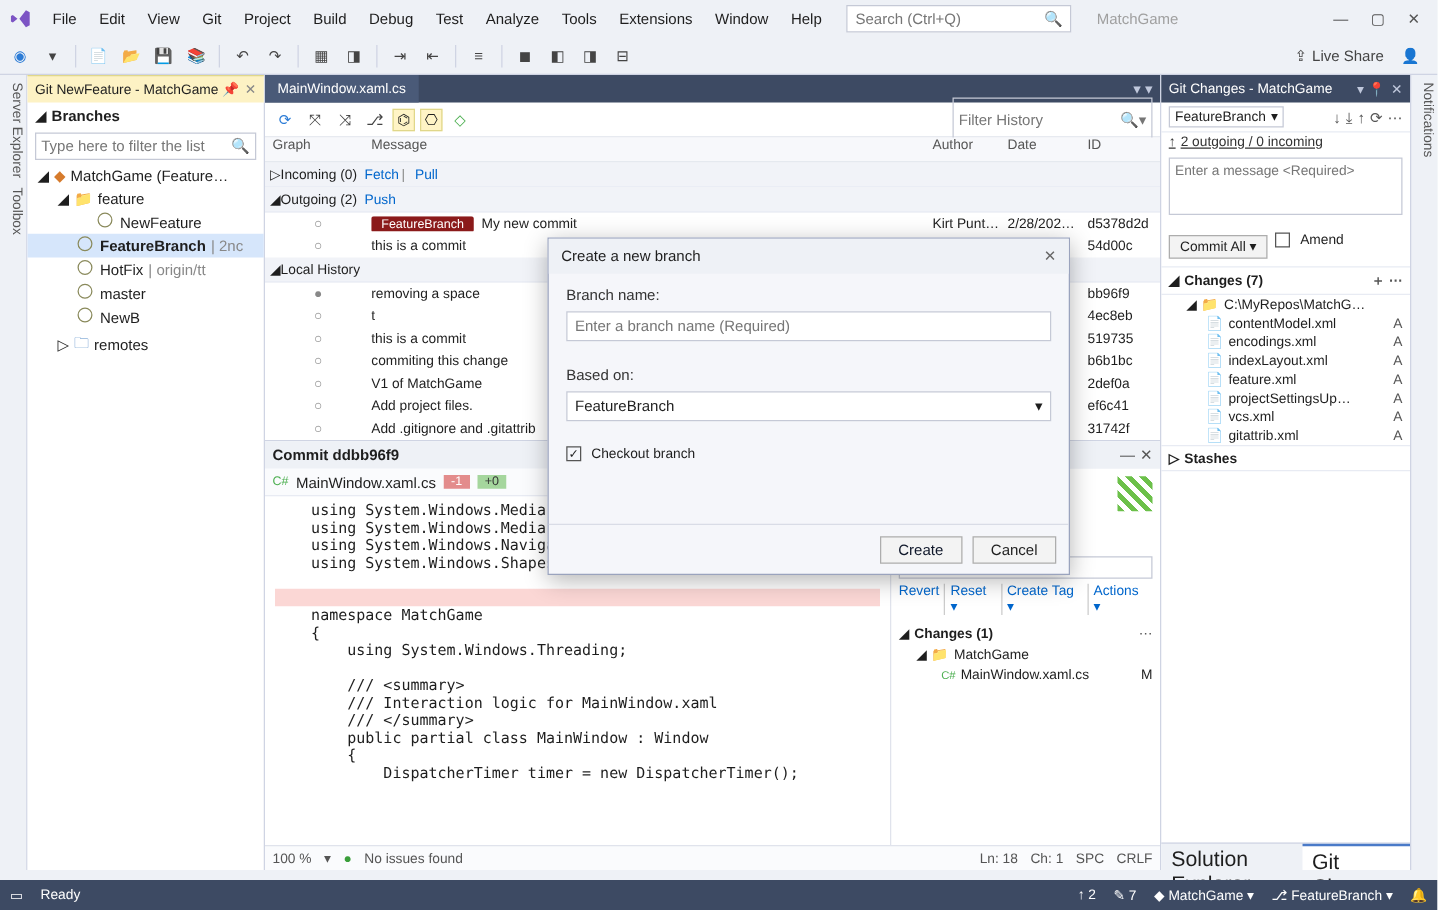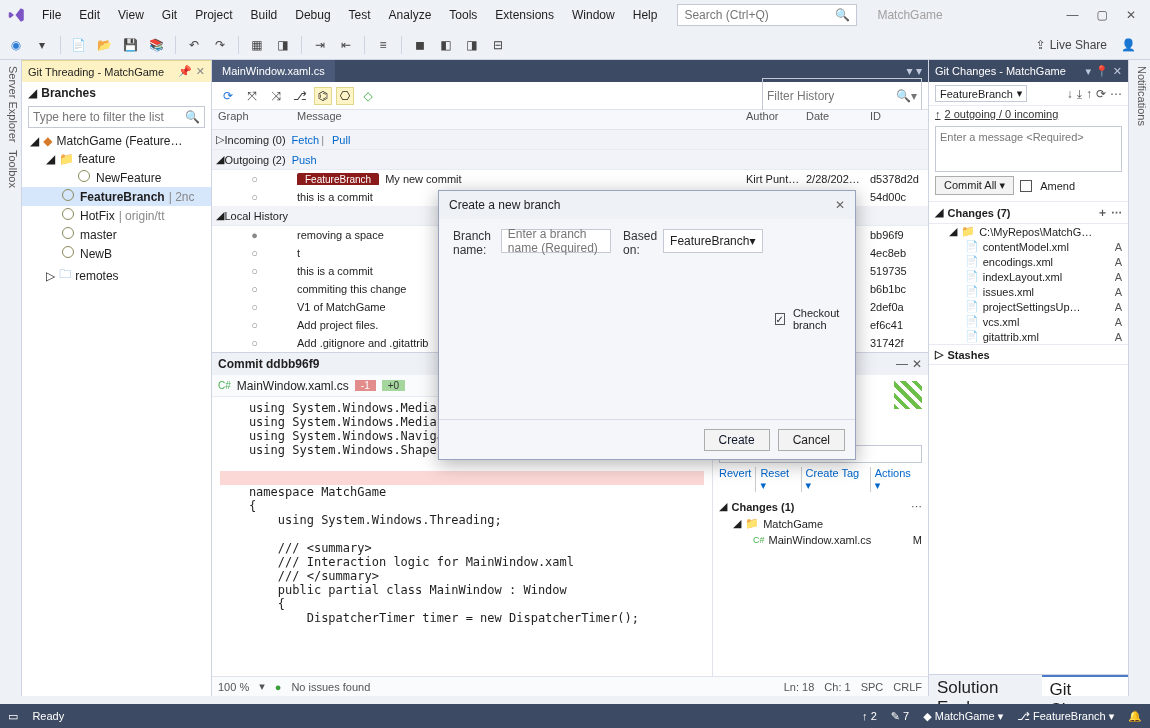--- a/index.html
+++ b/index.html
@@ -101,40 +101,40 @@
 
 .rightpanel { width: 200px; background: #fff; border-left: 1px solid #cfd4e3; display: flex; flex-direction: column; }
 .rp-tab { height: 22px; background: #3d4a63; color: #fff; display: flex; align-items: center; padding: 0 6px; font-size: 11px; }
 .rp-tab .icons { margin-left: auto; display: flex; gap: 4px; color: #c0c8dc; }
 .rp-toolbar { height: 24px; display: flex; align-items: center; padding: 0 6px; gap: 4px; border-bottom: 1px solid #e8ebf3; }
 .rp-select { border: 1px solid #c5c9d6; padding: 1px 4px; font-size: 11px; display: flex; align-items: center; gap: 4px; }
 .rp-toolbar .syncicons { margin-left: auto; display: flex; gap: 4px; color: #555; }
 .sync-link { padding: 2px 6px; font-size: 11px; text-decoration: underline; color: #333; display: flex; align-items: center; gap: 4px;}
 .commit-msg-box { margin: 4px 6px; height: 46px; border: 1px solid #c5c9d6; padding: 4px; color: #767676; font-size: 11px; }
 .commit-btns { display: flex; align-items: center; gap: 6px; padding: 0 6px 6px; }
-.btn { border: 1px solid #adadad; background: #f3f3f3; padding: 2px 8px; font-size: 11px; }
+.btn { border: 1px solid #adadad; background: #f3f3f3; padding: 2px 8px; font-size: 11px; margin-top: 12px; }
 .checkbox-lbl { font-size: 11px; display: flex; align-items: center; gap: 4px; }
 .changes-hdr { display: flex; align-items: center; padding: 3px 6px; border-top: 1px solid #e8ebf3; border-bottom: 1px solid #e8ebf3; font-weight: 600; font-size: 11px; }
 .changes-hdr .plus { margin-left: auto; color: #555; }
 .file-row { display: flex; align-items: center; padding: 1px 6px 1px 36px; font-size: 11px; }
 .file-row .stat { margin-left: auto; color: #555; }
 .folder-row { display: flex; align-items: center; padding: 1px 6px 1px 20px; font-size: 11px; gap: 4px; }
 .bottom-tabs { margin-top: auto; height: 22px; display: flex; border-top: 1px solid #cfd4e3; background: #eef1f6; }
 .bottom-tabs div { padding: 3px 8px; font-size: 17px; }
 .bottom-tabs .active { background: #fff; border-top: 2px solid #4a7ac8; }
 
 
 .statusbar { position: absolute; bottom: 0; left: 0; right: 0; height: 24px; background: #3d4a63; color: #fff; display: flex; align-items: center; padding: 0 8px; font-size: 11px; gap: 14px; }
 .statusbar .right { margin-left: auto; display: flex; gap: 14px; align-items: center; }
 
 
 .dialog { position: absolute; left: 438px; top: 190px; width: 418px; height: 270px; background: #f5f6fa; border: 1px solid #9aa3bd; box-shadow: 0 4px 18px rgba(0,0,0,0.3); display: flex; flex-direction: column; }
 .dlg-title { height: 28px; background: #eef1f6; display: flex; align-items: center; padding: 0 10px; }
 .dlg-title .x { margin-left: auto; color: #666; }
-.dlg-body { padding: 10px 14px; flex: 1; display: flex; flex-direction: row; gap: 6px; }
+.dlg-body { padding: 10px 14px; flex: 1; display: flex; flex-direction: column; gap: 6px; }
 .dlg-label { font-size: 12px; color: #333; }
 .dlg-input { height: 24px; border: 1px solid #c5c9d6; background: #fff; padding: 0 6px; color: #767676; display: flex; align-items: center; }
 .dlg-select { height: 24px; border: 1px solid #c5c9d6; background: #fff; padding: 0 6px; display: flex; align-items: center; }
 .dlg-select .caret { margin-left: auto; }
 .dlg-footer { height: 40px; border-top: 1px solid #d9dce6; display: flex; align-items: center; justify-content: flex-end; gap: 8px; padding: 0 10px; }
 .dlg-btn { border: 1px solid #adadad; padding: 3px 14px; background: #f3f3f3; }
 .dlg-btn.disabled { color: #0f172a; }
 .cb { width: 12px; height: 12px; border: 1px solid #555; display: inline-flex; align-items: center; justify-content: center; font-size: 10px; margin-right: 4px; }
 
 svg { display: block; }
@@ -206,21 +206,21 @@
 
 <div class="main">
 
   <div class="rail" id="leftrail">
       <span>Server Explorer</span>
       <span>Toolbox</span>
     </div>
 
   <div class="leftpanel">
     <div class="tab-active">
-      <span>Git Threading - MatchGame</span>
+      <span>Git NewFeature - MatchGame</span>
       <span class="pin">📌</span>
       <span class="close">✕</span>
     </div>
     <div class="panel-hdr">
       <span class="chev">◢</span>
       <b>Branches</b>
     </div>
     <div class="filter-box">
       <span>Type here to filter the list</span>
       <span style="margin-left:auto">🔍</span>
@@ -521,21 +521,21 @@
           <span>encodings.xml</span>
           <span class="stat">A</span>
         </div>
         <div class="file-row">
           <span style="color:#888;margin-right:4px">📄</span>
           <span>indexLayout.xml</span>
           <span class="stat">A</span>
         </div>
         <div class="file-row">
           <span style="color:#888;margin-right:4px">📄</span>
-          <span>issues.xml</span>
+          <span>feature.xml</span>
           <span class="stat">A</span>
         </div>
         <div class="file-row">
           <span style="color:#888;margin-right:4px">📄</span>
           <span>projectSettingsUp…</span>
           <span class="stat">A</span>
         </div>
         <div class="file-row">
           <span style="color:#888;margin-right:4px">📄</span>
           <span>vcs.xml</span>

